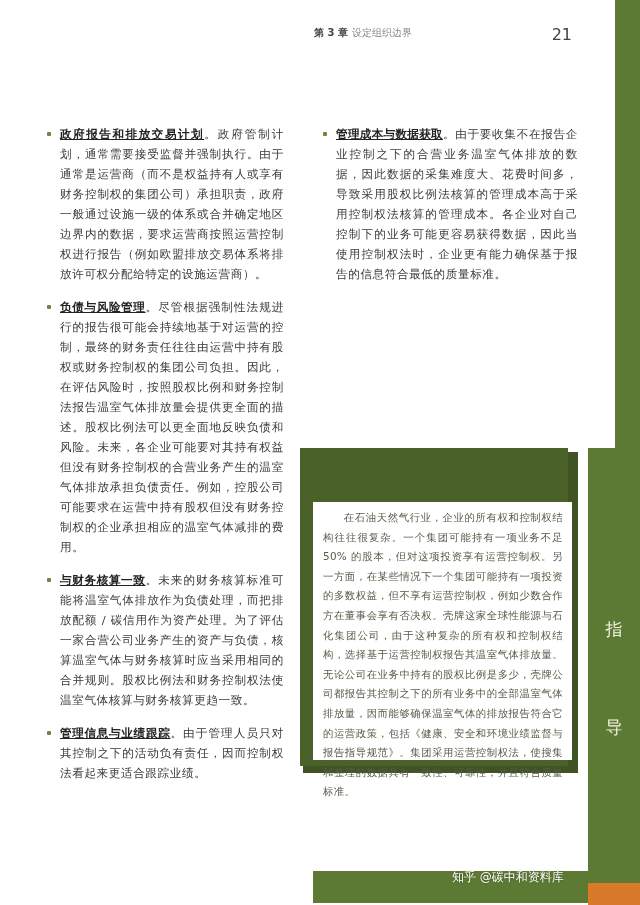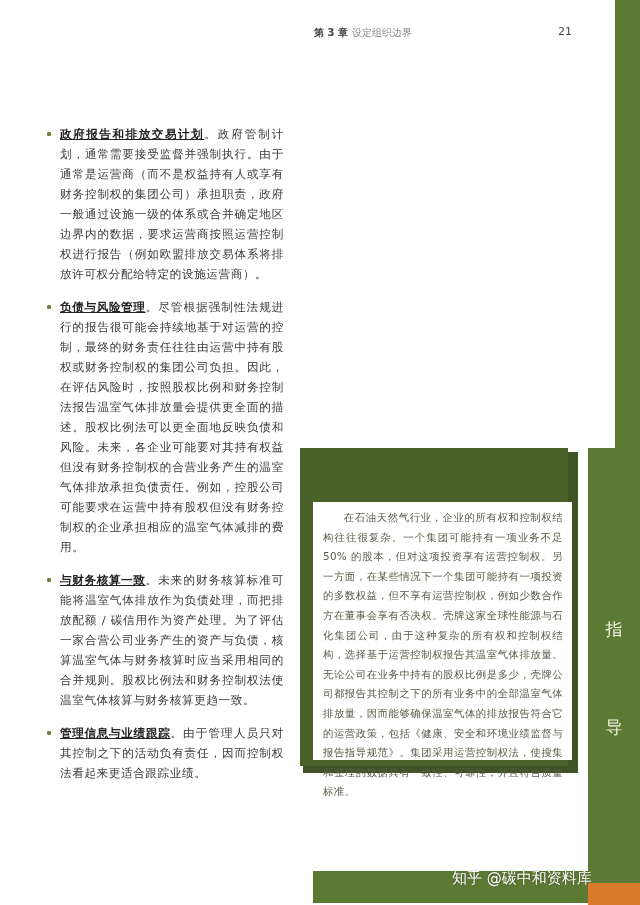--- a/index.html
+++ b/index.html
@@ -9,21 +9,21 @@
       font-family: "DejaVu Serif", "Liberation Serif", serif;
       color: #3a3a3a;
     }
     .header {
       position: absolute; top: 22px; left: 310px; width: 270px; height: 20px;
       font-family: "DejaVu Sans", "Liberation Sans", sans-serif;
       font-size: 10px; color: #555;
     }
     .header .chap { position: absolute; left: 4px; top: 4px; font-weight: bold; color: #444; }
     .header .chap-title { position: absolute; left: 42px; top: 4px; color: #888; }
-    .header .page-num { position: absolute; right: 8px; top: 3px; font-size: 11px; color: #444; }
+    .header .page-num { position: absolute; right: 8px; top: 3px; font-size: 16px; color: #444; }
 
     .right-bar-top {
       position: absolute; left: 615px; top: 0; width: 25px; height: 452px;
       background: #5d7a34;
     }
     .right-bar-main {
       position: absolute; left: 588px; top: 452px; width: 52px; height: 453px;
       background: #5d7a34;
     }
     .right-bar-step {
@@ -39,21 +39,21 @@
       position: absolute; left: 313px; top: 871px; width: 275px; height: 32px;
       background: #5d7a34;
     }
     .orange-block {
       position: absolute; left: 588px; top: 883px; width: 52px; height: 22px;
       background: #d97a2a;
     }
     .watermark {
       position: absolute; left: 452px; top: 869px;
       font-family: "DejaVu Sans", "Liberation Sans", sans-serif;
-      font-size: 15px; color: #ffffff;
+      font-size: 12px; color: #ffffff;
       text-shadow: 0 0 2px rgba(0,0,0,0.4);
       white-space: nowrap;
     }
 
     .col { position: absolute; font-size: 11.6px; line-height: 20px; letter-spacing: 0.6px; }
     .col-left { left: 46px; top: 124px; width: 238px; }
     .col-right { left: 322px; top: 124px; width: 256px; }
     .bullet { position: relative; padding-left: 14px; margin-bottom: 13px; text-align: justify; }
     .bullet .dot {
       position: absolute; left: 1px; top: 8px; width: 4px; height: 4px;
@@ -114,20 +114,24 @@
     <span class="dot"></span>
     <span class="lead">与财务核算一致</span><span>。未来的财务核算标准可能将温室气体排放作为负债处理，而把排放配额 / 碳信用作为资产处理。为了评估一家合营公司业务产生的资产与负债，核算温室气体与财务核算时应当采用相同的合并规则。股权比例法和财务控制权法使温室气体核算与财务核算更趋一致。</span>
   </div>
   <div class="bullet">
     <span class="dot"></span>
     <span class="lead">管理信息与业绩跟踪</span><span>。由于管理人员只对其控制之下的活动负有责任，因而控制权法看起来更适合跟踪业绩。</span>
   </div>
 </div>
 
 <div class="col col-right">
+  <div class="bullet">
+    <span class="dot"></span>
+    <span class="lead">管理成本与数据获取</span><span>。由于要收集不在报告企业控制之下的合营业务温室气体排放的数据，因此数据的采集难度大、花费时间多，导致采用股权比例法核算的管理成本高于采用控制权法核算的管理成本。各企业对自己控制下的业务可能更容易获得数据，因此当使用控制权法时，企业更有能力确保基于报告的信息符合最低的质量标准。</span>
+  </div>
 </div>
 
 <div class="box-shadow"></div>
 <div class="box">
   <div class="content">在石油天然气行业，企业的所有权和控制权结构往往很复杂。一个集团可能持有一项业务不足 50% 的股本，但对这项投资享有运营控制权。另一方面，在某些情况下一个集团可能持有一项投资的多数权益，但不享有运营控制权，例如少数合作方在董事会享有否决权。壳牌这家全球性能源与石化集团公司，由于这种复杂的所有权和控制权结构，选择基于运营控制权报告其温室气体排放量。无论公司在业务中持有的股权比例是多少，壳牌公司都报告其控制之下的所有业务中的全部温室气体排放量，因而能够确保温室气体的排放报告符合它的运营政策，包括《健康、安全和环境业绩监督与报告指导规范》。集团采用运营控制权法，使搜集和整理的数据具有一致性、可靠性，并且符合质量标准。</div>
 </div>
 
 <div class="bottom-bar"></div>
 <div class="orange-block"></div>
 <div class="watermark">知乎 @碳中和资料库</div>

